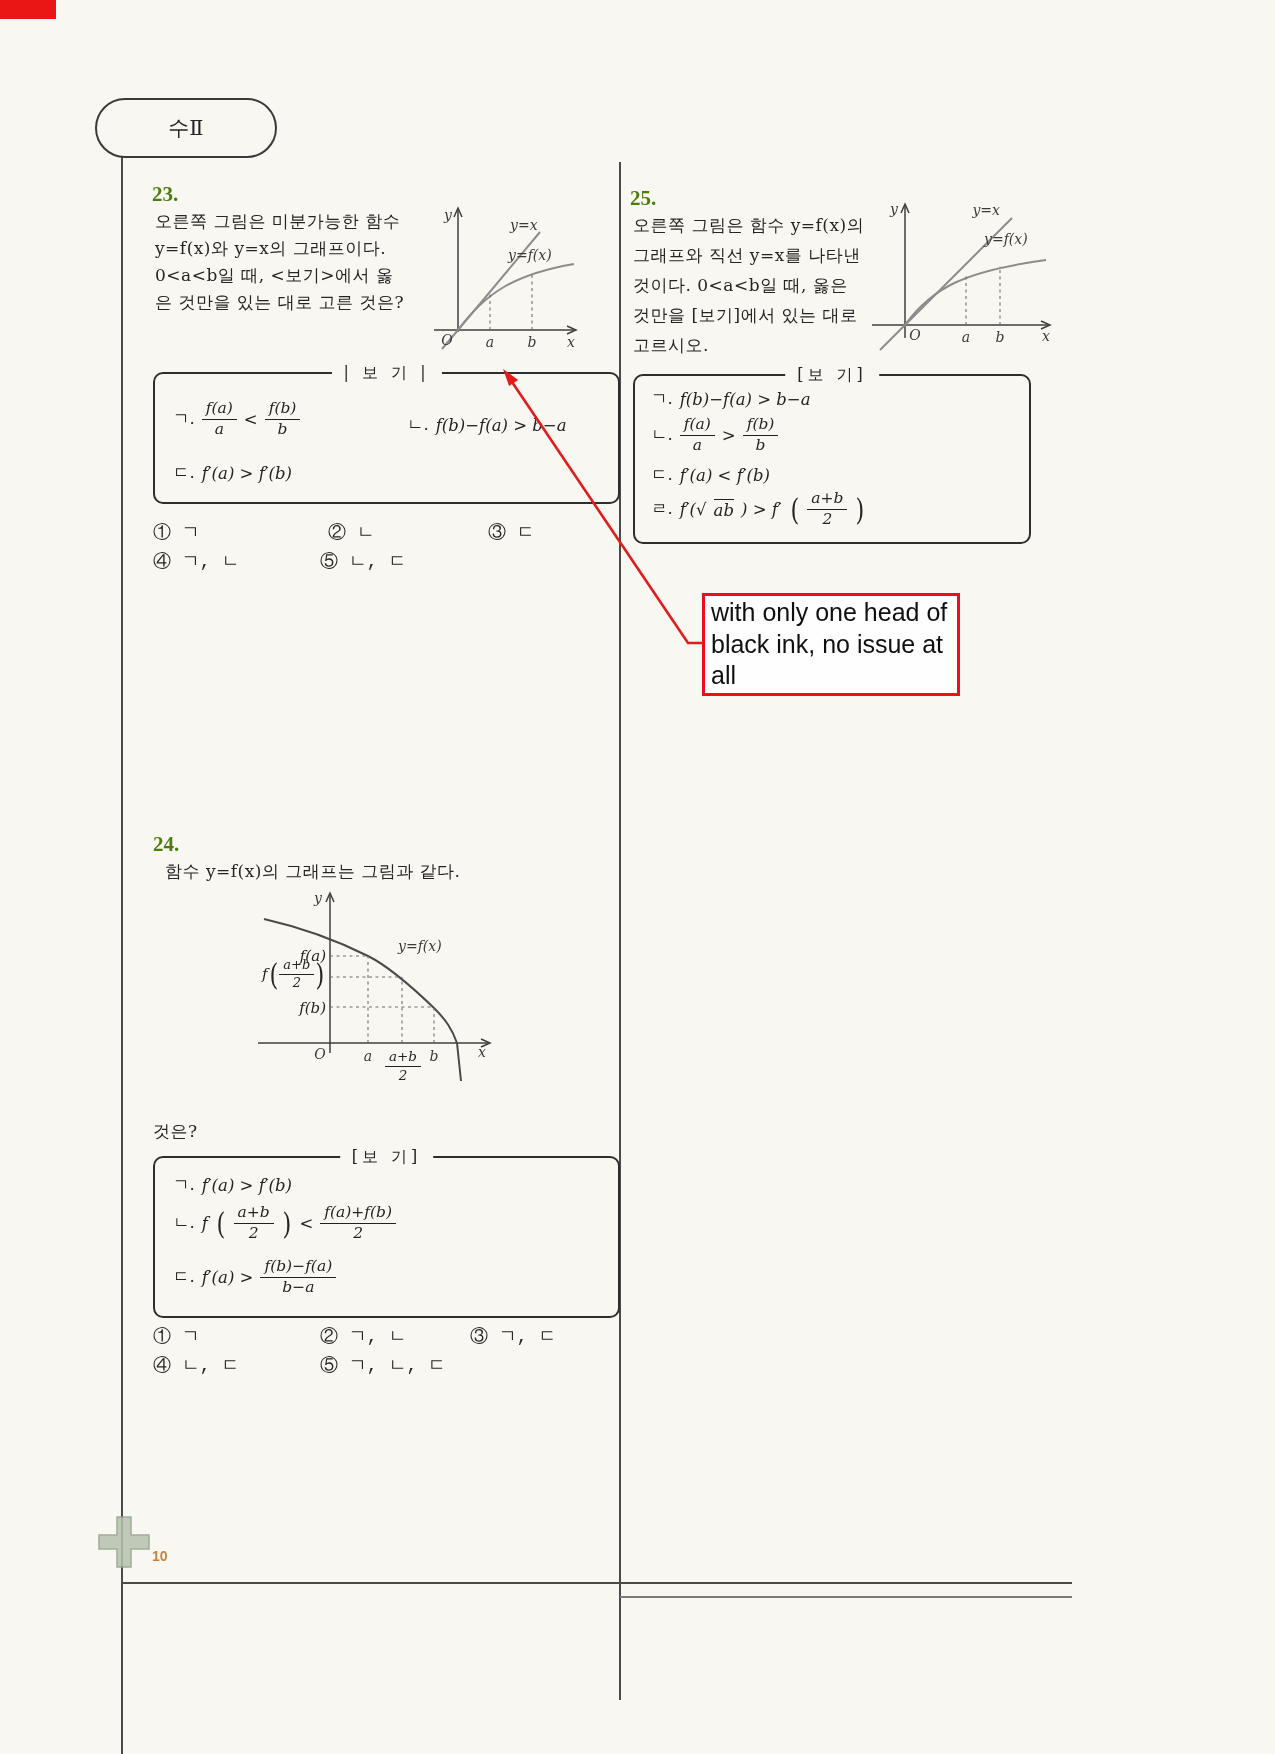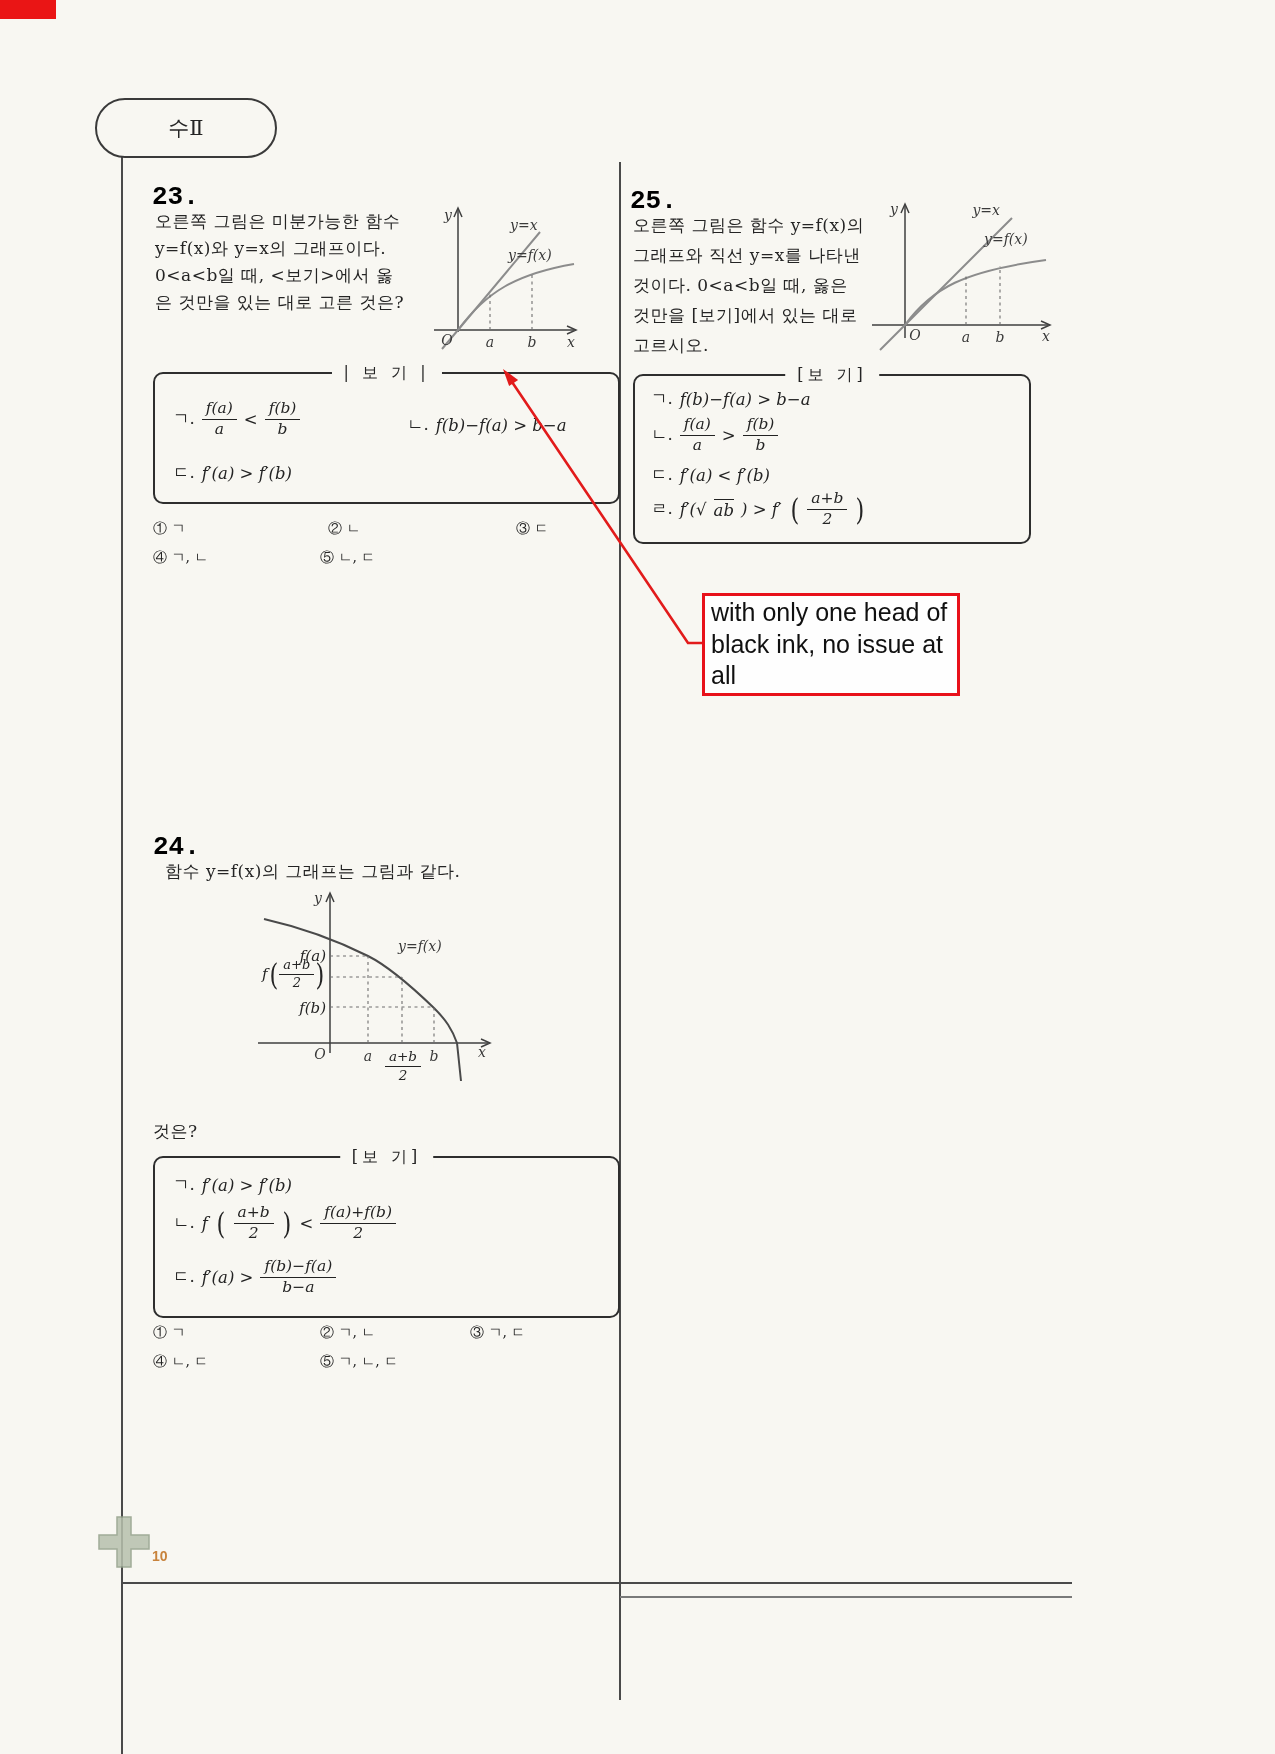--- a/index.html
+++ b/index.html
@@ -1,20 +1,20 @@
 <!DOCTYPE html>
 <html><head>
 <meta charset="utf-8">
 <style>
   html,body{margin:0;padding:0;background:#dcdcd8;}
   .page{position:relative;width:1275px;height:1754px;background:#f8f7f2;overflow:hidden;
         font-family:"DejaVu Serif","Liberation Serif",serif;color:#242424;}
   .abs{position:absolute;}
   .k{font-size:17px;letter-spacing:.5px;white-space:nowrap;line-height:27px;}
-  .pnum{font-family:Liberation Mono, monospace;font-weight:bold;font-size:26px;color:#000000;}
+  .pnum{font-family:Liberation Serif, serif;font-weight:bold;font-size:21px;color:#4d7c0f;}
   .m{font-style:italic;}
   .rule{background:#4a4a4a;}
   
   .subject-box{border:2.5px solid #3a3a3a;background:#f8f7f2;z-index:3;
                display:flex;align-items:center;justify-content:center;font-size:21px;}
   .banner{border:3px solid #3e3e3e;background:#f8f7f2;z-index:2;
           display:flex;align-items:center;justify-content:flex-end;
           box-shadow:1px 2px 0 #aaa;}
   .banner .title{font-family:"Liberation Sans",sans-serif;font-weight:bold;font-size:20px;
                  padding-right:26px;letter-spacing:1px;color:#111;}
@@ -22,21 +22,21 @@
   .bogi{position:absolute;border:2px solid #2e2e2e;border-radius:10px;padding-left:16px;}
   .bogi-title{position:absolute;top:-11px;left:50%;transform:translateX(-50%);
               background:#f8f7f2;padding:0 12px;font-size:16px;letter-spacing:4px;white-space:nowrap;}
   .item{position:absolute;display:flex;align-items:center;gap:7px;font-size:16.5px;white-space:nowrap;}
   .frac{display:inline-flex;flex-direction:column;align-items:center;vertical-align:middle;
         font-style:italic;line-height:1.15;font-size:15.5px;}
   .fn{padding:0 4px 1px;border-bottom:1.4px solid #222;}
   .fd{padding:1px 4px 0;}
   .bp{font-size:30px;font-weight:300;font-style:normal;line-height:.85;transform:scaleX(.75);}
   .sq{border-top:1.4px solid #222;padding-top:1px;}
-  .choice{position:absolute;font-size:14px;white-space:nowrap;}
+  .choice{position:absolute;font-size:18px;white-space:nowrap;font-family:Liberation Mono, monospace;}
   
   svg text{font-family:"DejaVu Serif","Liberation Serif",serif;font-style:italic;font-size:14px;fill:#3a3a3a;}
   .ax{stroke:#3f3f3f;stroke-width:1.5;fill:none;}
   .cv{stroke:#8c8c8c;stroke-width:2;fill:none;}
   .dash{stroke:#6f6f6f;stroke-width:1.1;stroke-dasharray:3,3.5;fill:none;}
   .glabel{position:absolute;font-size:15px;white-space:nowrap;}
   
   .annotation-box{border:3px solid #e8111a;background:#fefefe;color:#101010;
         font-family:"Liberation Sans",sans-serif;font-size:25px;line-height:1.26;padding:1px 6px;}
   .corner{background:#ea1515;}
@@ -101,21 +101,21 @@
       <span class="m">f(b)−f(a) &gt; b−a</span>
     </div>
     <div class="item" style="left:18px;top:88px;">
       <span>ㄷ.</span>
       <span class="m">f′(a) &gt; f′(b)</span>
     </div>
   </div>
 
   <div class="choice" style="left:153px;top:520px;">① ㄱ</div>
   <div class="choice" style="left:320px;top:520px;margin-left:8px;">② ㄴ</div>
-  <div class="choice" style="left:488px;top:520px;margin-left:28px;">③ ㄷ</div>
+  <div class="choice" style="left:488px;top:520px;">③ ㄷ</div>
   <div class="choice" style="left:153px;top:549px;">④ ㄱ, ㄴ</div>
   <div class="choice" style="left:320px;top:549px;">⑤ ㄴ, ㄷ</div>
 
   <div class="abs pnum" style="left:630px;top:186px;">25.</div>
   <div class="abs k" style="left:633px;top:212px;">오른쪽 그림은 함수 y=f(x)의</div>
   <div class="abs k" style="left:633px;top:242px;">그래프와 직선 y=x를 나타낸</div>
   <div class="abs k" style="left:633px;top:272px;">것이다. 0&lt;a&lt;b일 때, 옳은</div>
   <div class="abs k" style="left:633px;top:302px;">것만을 [보기]에서 있는 대로</div>
   <div class="abs k" style="left:633px;top:332px;">고르시오.</div>
 

